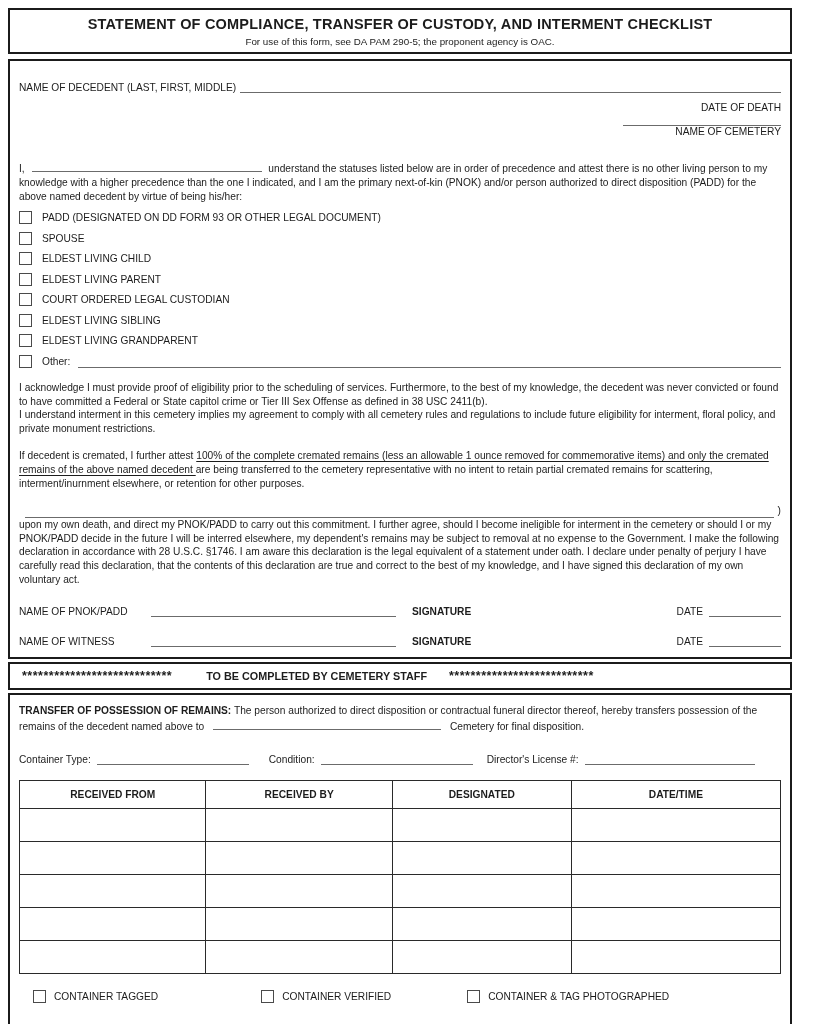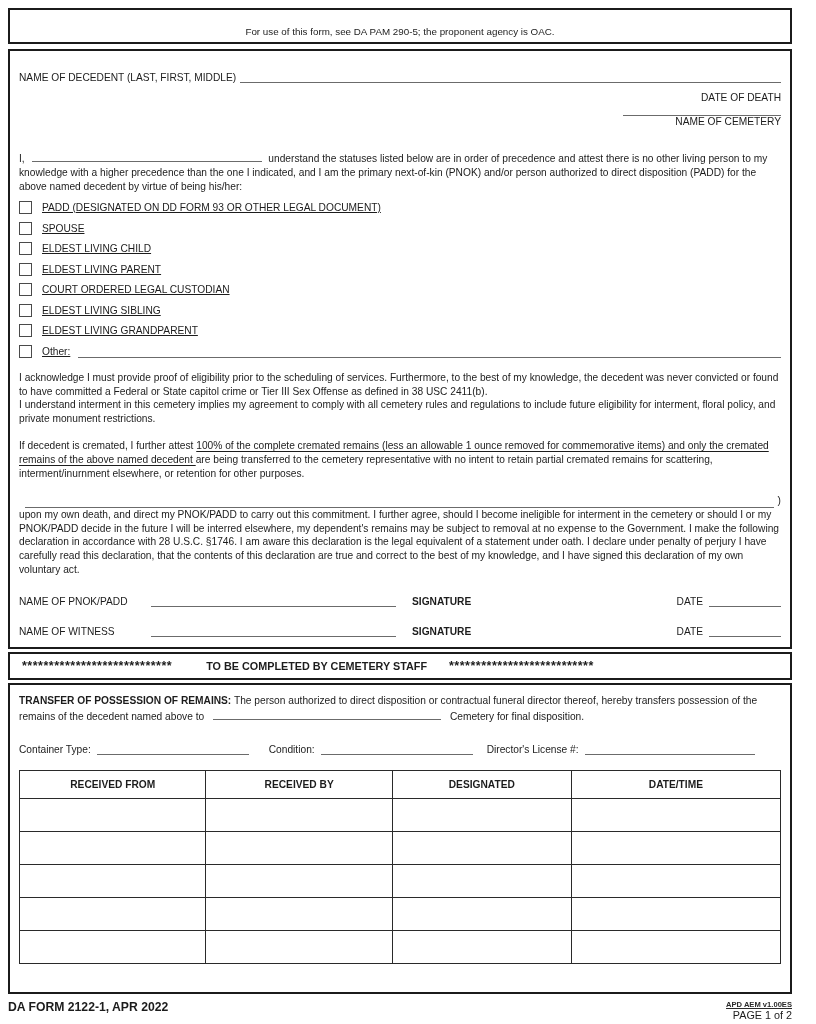--- a/index.html
+++ b/index.html
@@ -4,36 +4,36 @@
 <style>
   * { margin:0; padding:0; box-sizing:border-box; }
   html,body { width:816px; height:1024px; background:#ffffff; overflow:hidden; }
   body { font-family:"Liberation Sans", sans-serif; color:#1c1c1c; }
   .page { position:absolute; left:8px; top:8px; width:784px; }
   .box { border:2px solid #1b1b1b; background:#fff; }
 
   
   .title-box { text-align:center; padding:6px 10px 5px; }
   .title { font-size:14.5px; font-weight:bold; letter-spacing:.2px; }
-  .subtitle { font-size:9.8px; margin-top:10px;text-align:center; }
+  .subtitle { font-size:9.8px; margin-top:4px;text-align:center; }
 
   
   .main-box { margin-top:5px; padding:19px 9px 10px; }
   .frow { display:flex; align-items:flex-end; font-size:10.2px; }
   .frow + .frow { margin-top:9px;flex-direction:column; }
   .blank { display:inline-block; border-bottom:1.5px solid #6b6b6b; height:13px; vertical-align:baseline; }
   .fill { flex:1 1 auto; }
   .lbl { white-space:nowrap; }
   .gap-l { margin-left:14px; }
 
   .para { font-size:10.2px; line-height:1.36; margin-top:11px; }
   .inline-blank { display:inline-block; border-bottom:1.5px solid #6b6b6b; height:11px; }
   .ul { text-decoration:underline; text-underline-offset:2px; }
 
-  .cb-list { margin-top:0;text-decoration:underline; }
+  .cb-list { margin-top:0; }
   .cb-row { display:flex; align-items:center; margin-top:7.5px; font-size:10.2px; }
   .cb { width:13px; height:13px; border:1.5px solid #4a4a4a; background:#fff; margin-right:10px; flex:0 0 auto; }
   .loc-line { display:flex; align-items:flex-end; }
   .cont { margin-top:0; }
 
   .sig-row { display:flex; align-items:flex-end; font-size:10.2px; margin-top:17px; }
   .sig-label { width:132px; white-space:nowrap; }
   .sig-blank { width:245px; }
   .sig-word { margin-left:16px; white-space:nowrap;font-weight:bold; }
   .date-blank { width:72px; margin-left:6px; }
@@ -68,20 +68,21 @@
   .footer-right { text-align:right; line-height:1.25; }
   .version { font-size:7.6px; font-weight:bold; color:#2a2a2a;text-decoration:underline; }
   .pageno { font-size:10.8px; }
 </style>
 </head>
 <body>
 
 <div class="page">
 
   <div class="box title-box">
+    <div class="title">STATEMENT OF COMPLIANCE, TRANSFER OF CUSTODY, AND INTERMENT CHECKLIST</div>
     <div class="subtitle">For use of this form, see DA PAM 290-5; the proponent agency is OAC.</div>
   </div>
 
   <div class="box main-box">
 
     <div class="frow">
       <span class="lbl">NAME OF DECEDENT (LAST, FIRST, MIDDLE)</span>
       <span class="blank fill" style="margin-left:4px;"></span>
     </div>
 
@@ -228,20 +229,34 @@
         </tr>
         <tr>
           <td></td>
             <td></td>
             <td></td>
             <td></td>
         </tr>
       </tbody>
     </table>
 
+    <div class="staff-cb-row">
+      <span class="staff-cb scb1">
+        <span class="cb"></span>
+        <span>CONTAINER TAGGED</span>
+      </span>
+      <span class="staff-cb scb2">
+        <span class="cb"></span>
+        <span>CONTAINER VERIFIED</span>
+      </span>
+      <span class="staff-cb scb3">
+        <span class="cb"></span>
+        <span>CONTAINER &amp; TAG PHOTOGRAPHED</span>
+      </span>
+    </div>
   </div>
 
   <div class="footer">
     <div class="form-number">DA FORM 2122-1, APR 2022</div>
     <div class="footer-right">
       <div class="version">APD AEM v1.00ES</div>
       <div class="pageno">PAGE 1 of 2</div>
     </div>
   </div>
 

